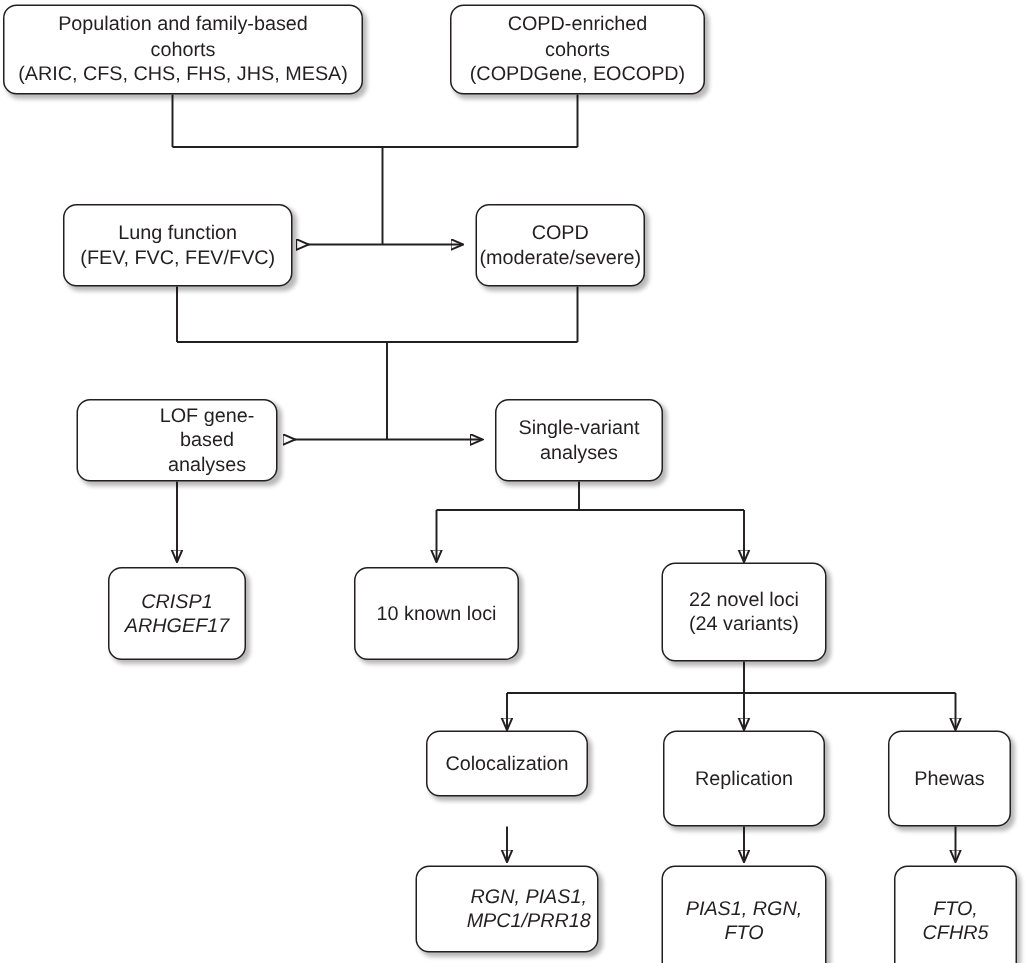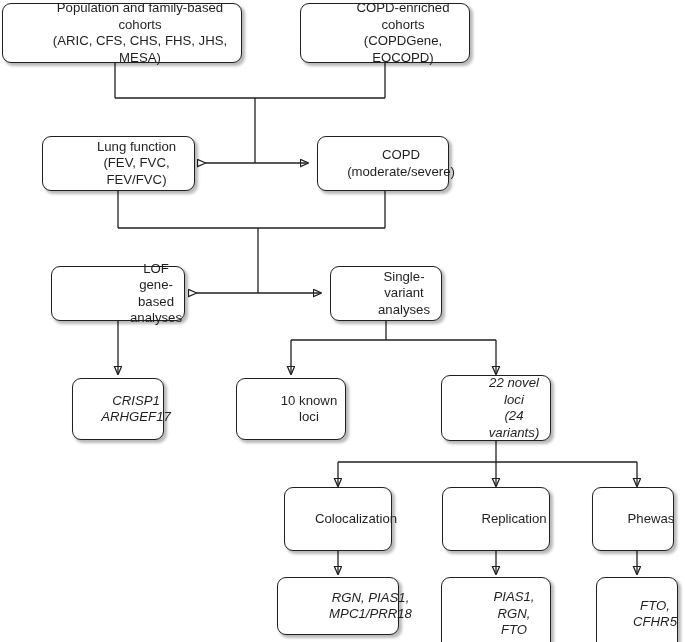--- a/index.html
+++ b/index.html
@@ -28,21 +28,20 @@
     text-align: center;
     color: #231f20;
     font-size: 13.2px;
     line-height: 16.5px;
     z-index: 3;
   }
   .node .lbl {
     display: block;
     padding: 0 6px;
     white-space: pre-line;
-    margin-left: 36px;
   }
   .node.italic .lbl {
     font-style: italic;
   }
   svg.wires {
     position: absolute;
     left: 0;
     top: 0;
     width: 685px;
     height: 642px;
@@ -108,21 +107,21 @@
     <span class="lbl">COPD-enriched
 cohorts
 (COPDGene, EOCOPD)</span>
   </div>
 
   <div class="node" style="left:42px; top:136px; width:153px; height:55px;text-align:center;">
     <span class="lbl">Lung function
 (FEV, FVC, FEV/FVC)</span>
   </div>
 
-  <div class="node" style="left:317px; top:136px; width:132px; height:55px;">
+  <div class="node" style="left:317px; top:136px; width:113px; height:55px;">
     <span class="lbl">COPD
 (moderate/severe)</span>
   </div>
 
   <div class="node" style="left:51px; top:266px; width:134px; height:55px;padding-left:40px;">
     <span class="lbl">LOF gene-based
 analyses</span>
   </div>
 
   <div class="node" style="left:330px; top:266px; width:112px; height:55px;">
@@ -132,26 +131,26 @@
 
   <div class="node italic" style="left:72px; top:378px; width:92px; height:62px;">
     <span class="lbl">CRISP1
 ARHGEF17</span>
   </div>
 
   <div class="node" style="left:236px; top:378px; width:110px; height:62px;">
     <span class="lbl">10 known loci</span>
   </div>
 
-  <div class="node" style="left:441px; top:375px; width:110px; height:66px;font-style:italic;">
+  <div class="node" style="left:441px; top:375px; width:110px; height:66px;">
     <span class="lbl">22 novel loci
 (24 variants)</span>
   </div>
 
-  <div class="node" style="left:284px; top:487px; width:108px; height:64px;">
+  <div class="node" style="left:284px; top:487px; width:108px; height:44px;">
     <span class="lbl">Colocalization</span>
   </div>
 
   <div class="node" style="left:442px; top:487px; width:108px; height:64px;">
     <span class="lbl">Replication</span>
   </div>
 
   <div class="node" style="left:592px; top:487px; width:82px; height:64px;">
     <span class="lbl">Phewas</span>
   </div>

